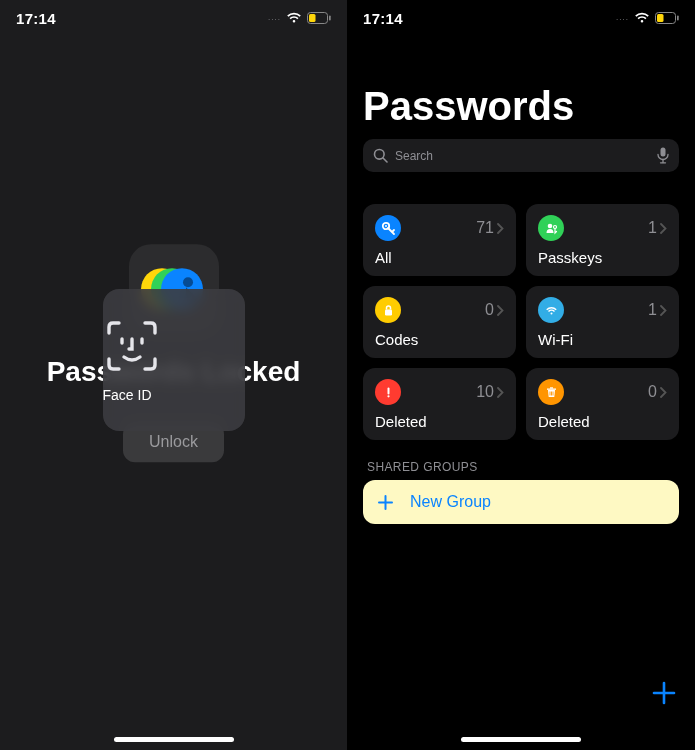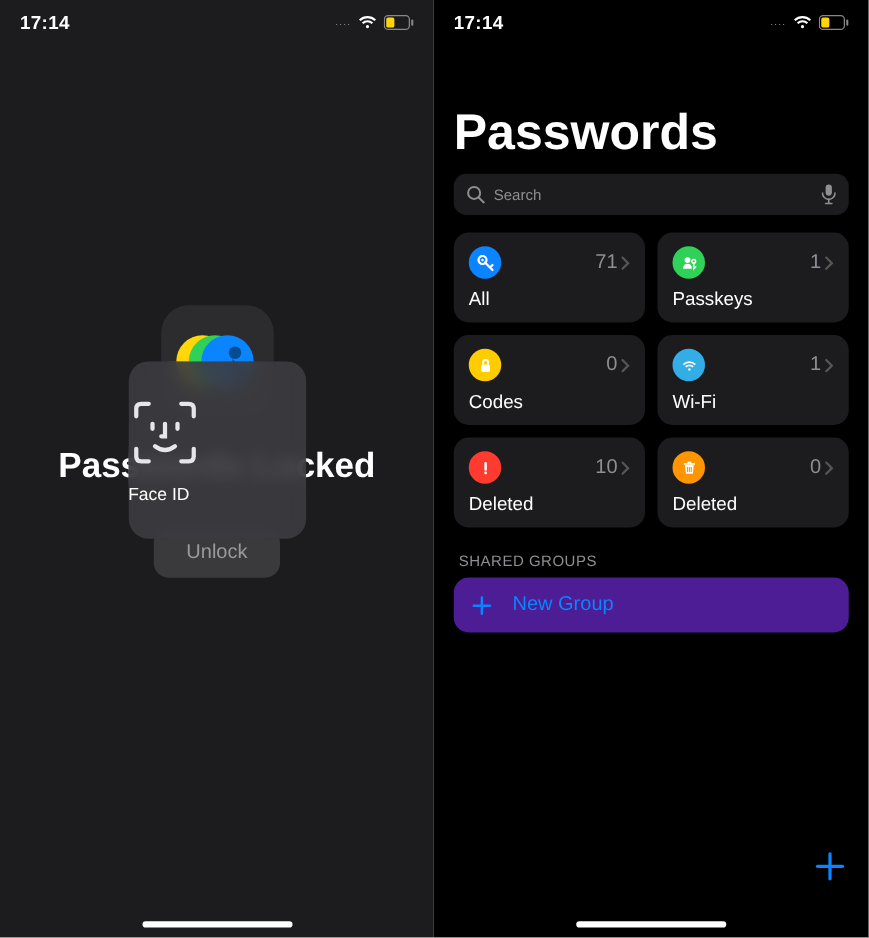--- a/index.html
+++ b/index.html
@@ -32,31 +32,31 @@
   .faceid-label { margin-top: 12px; color: #fff; font-size: 14px; font-weight: 400; }
 
   
   .right-content { position: absolute; top: 60px; left: 0; right: 0; bottom: 0; padding: 0 16px; color: #fff; }
   .page-title { font-size: 40px; font-weight: 700; margin-top: 24px; margin-bottom: 10px; }
   .search { display: flex; align-items: center; background: #1c1c1e; border-radius: 10px; padding: 8px 10px; gap: 7px; }
   .search input { flex: 1; background: transparent; border: none; outline: none; color: #8e8e93; font-size: 12px; }
   .search input::placeholder { color: #8e8e93; }
   .search svg { display: block; flex-shrink: 0; }
 
-  .tiles { margin-top: 14px; display: grid; grid-template-columns: 1fr 1fr; gap: 10px; }
+  .tiles { margin-top: 32px; display: grid; grid-template-columns: 1fr 1fr; gap: 10px; }
   .tile { background: #1c1c1e; border-radius: 12px; padding: 11px 12px 10px 12px; display: flex; flex-direction: column; position: relative; cursor: pointer; }
   .tile-top { display: flex; align-items: center; }
   .tile-icon { width: 26px; height: 26px; border-radius: 13px; display: flex; align-items: center; justify-content: center; flex-shrink: 0; }
   .tile-icon svg { display: block; }
   .tile-count { margin-left: auto; color: #8e8e93; font-size: 16px; }
   .tile-chev { margin-left: 3px; color: #555; display: flex; align-items: center; }
   .tile-label { margin-top: 8px; color: #fff; font-size: 15px; }
 
   .section-header { margin-top: 20px; color: #8e8e93; font-size: 12px; letter-spacing: 0.4px; padding-left: 4px; margin-bottom: 6px; }
-  .new-group { background: #4c1d95; border-radius: 12px; padding: 13px 14px; display: flex; align-items: center; gap: 16px; cursor: pointer; }
+  .new-group { background: #fef9c3; border-radius: 12px; padding: 13px 14px; display: flex; align-items: center; gap: 16px; cursor: pointer; }
   .new-group .plus { color: #0a84ff; display: flex; }
   .new-group-label { color: #0a84ff; font-size: 16px; }
 
   .fab { position: absolute; right: 18px; bottom: 44px; color: #0a84ff; cursor: pointer; }
   .fab svg { display: block; }
 </style>
 </head>
 <body>
 
 <div class="wrap">

